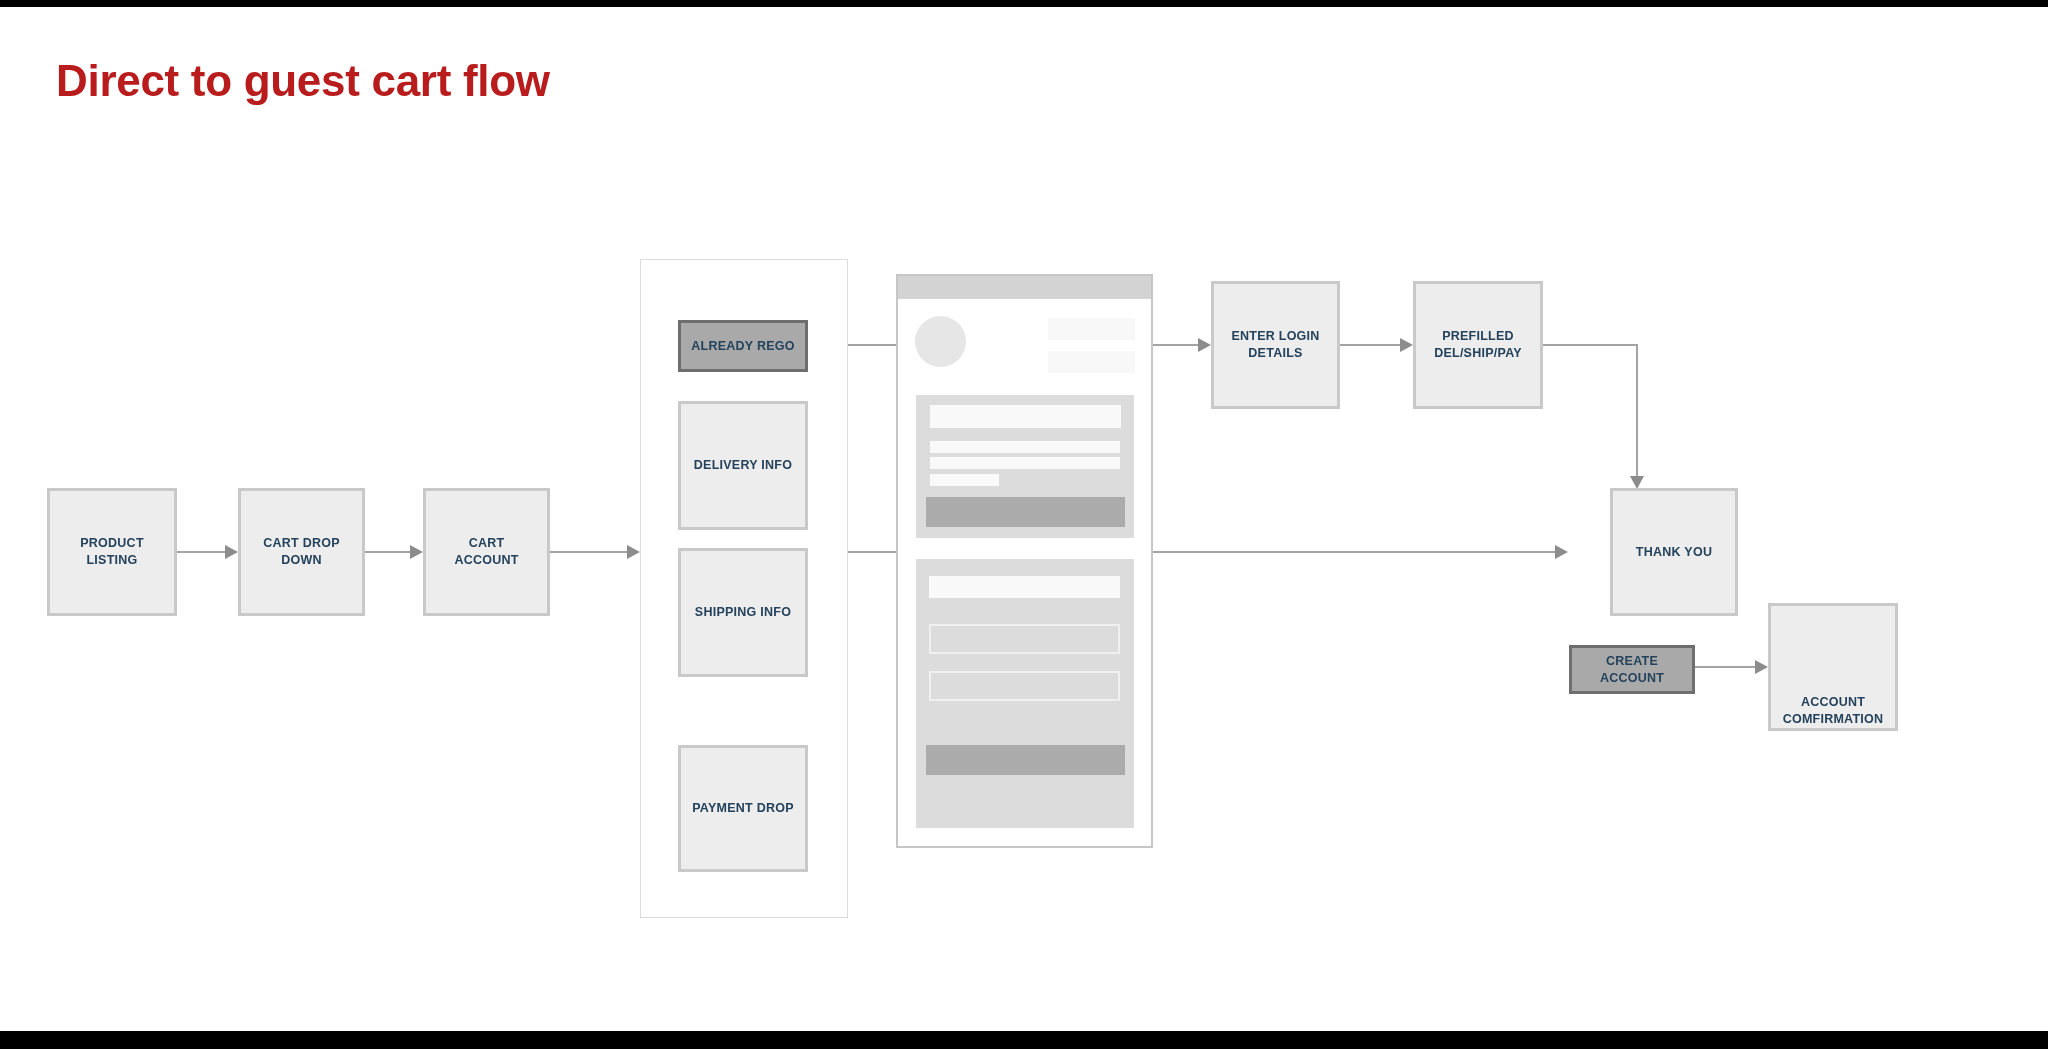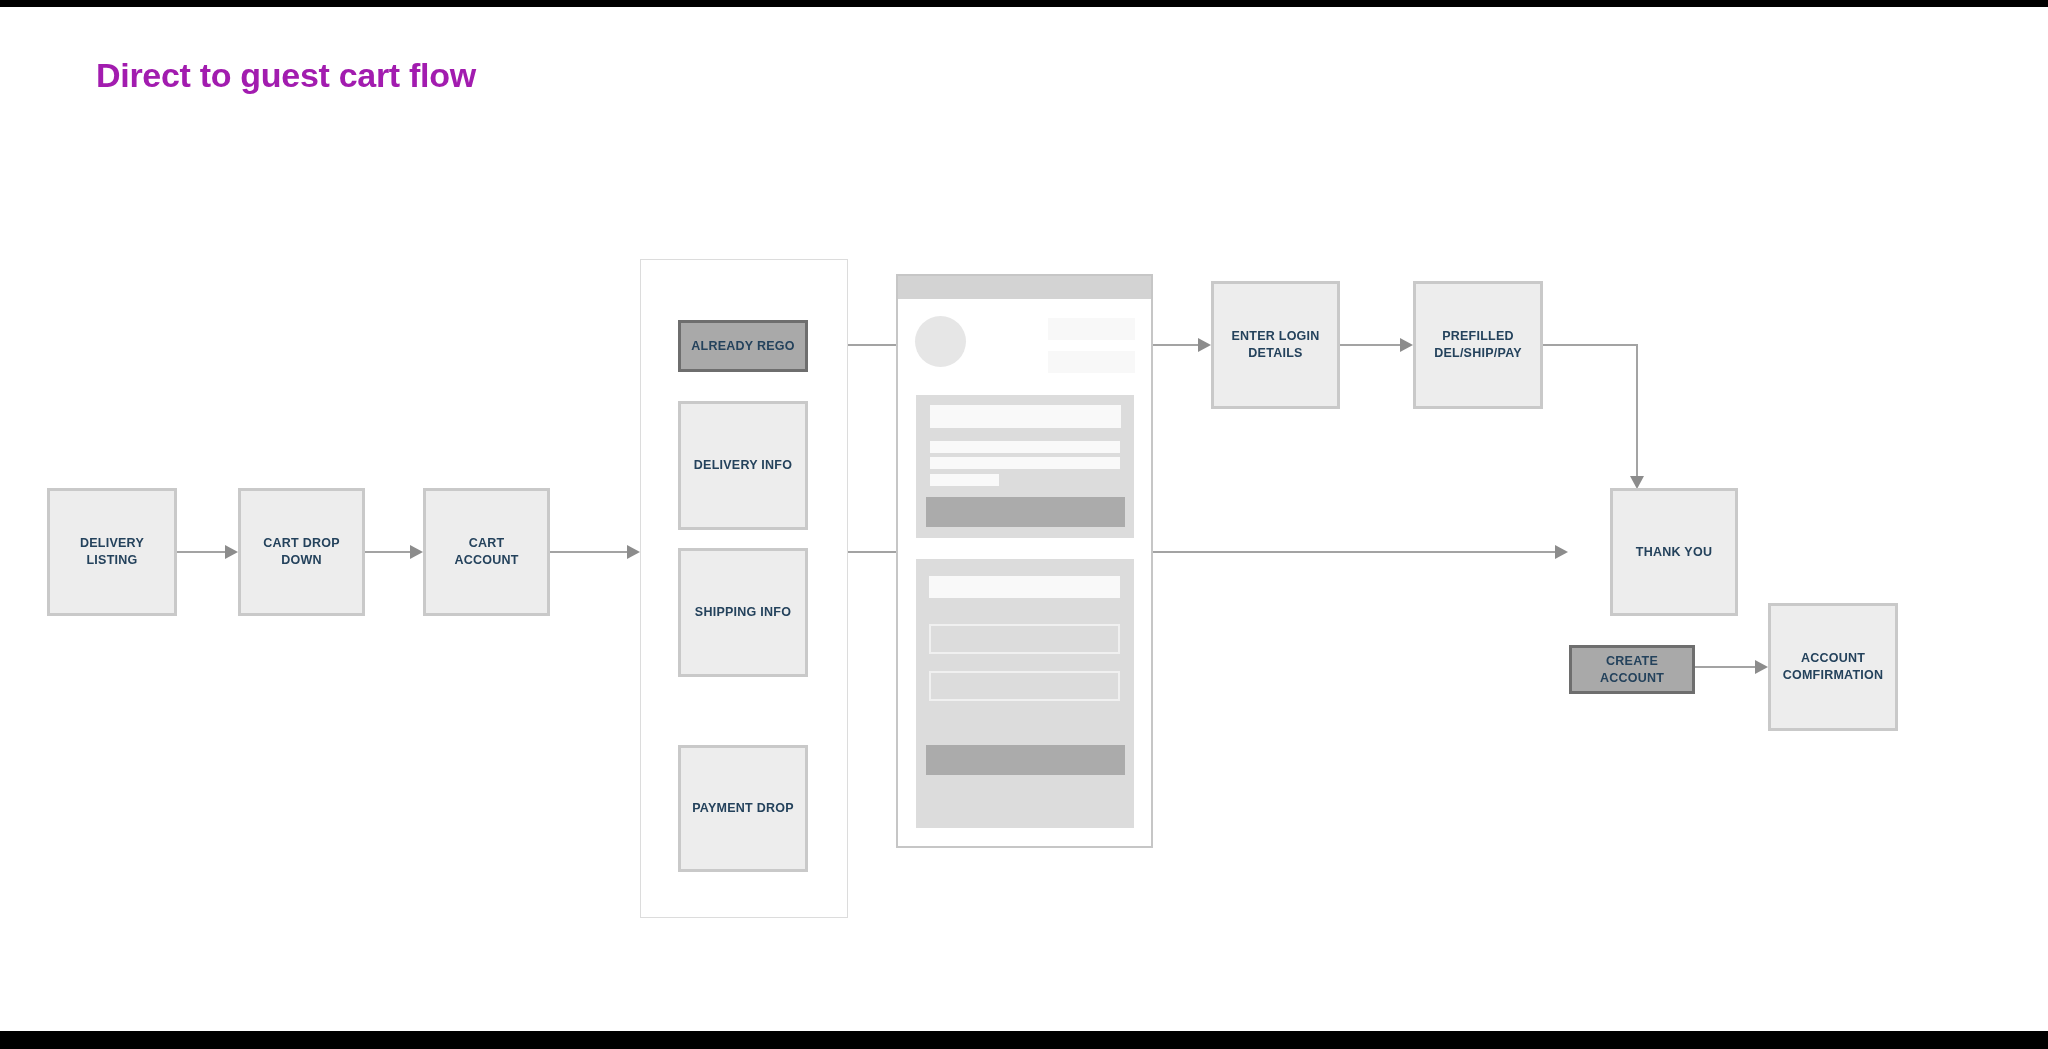--- a/index.html
+++ b/index.html
@@ -4,21 +4,21 @@
 <style>
   html,body{margin:0;padding:0;}
   body{
     width:2048px;height:1049px;position:relative;overflow:hidden;
     background:#ffffff;
     font-family:"Liberation Sans","DejaVu Sans",sans-serif;
   }
   .black-bar{position:absolute;left:0;width:2048px;background:#000;}
   .page-title{
     position:absolute;left:56px;top:56px;
-    font-size:34px;font-weight:700;color:#a21caf;letter-spacing:-0.3px;margin-left:40px;
+    font-size:44px;font-weight:700;color:#b91c1c;letter-spacing:-0.3px;
   }
   
   .node{
     position:absolute;box-sizing:border-box;
     display:flex;align-items:center;justify-content:center;text-align:center;
     background:#ededed;border:3px solid #c9c9c9;
     color:#24425c;font-size:12.5px;font-weight:600;letter-spacing:.02em;line-height:1.35;
     padding:0 10px;
   }
   .node.selected{background:#a9a9a9;border-color:#6e6e6e;}
@@ -76,21 +76,21 @@
 <div class="hline" style="left:1543px;top:344px;width:95px;"></div>
 <div class="vline" style="left:1636px;top:344px;height:132px;"></div>
 <div class="arr-d" style="left:1630px;top:476px;"></div>
 
 <div class="hline" style="left:1695px;top:666px;width:60px;"></div>
 <div class="arr-r" style="left:1755px;top:660px;"></div>
 
 <div class="group-box" style="left:640px;top:259px;width:208px;height:659px;"></div>
 
 <div class="node" style="left:47px;top:488px;width:130px;height:128px;">
-  <span>DELIVERY LISTING</span>
+  <span>PRODUCT LISTING</span>
 </div>
 <div class="node" style="left:238px;top:488px;width:127px;height:128px;">
   <span>CART DROP DOWN</span>
 </div>
 <div class="node" style="left:423px;top:488px;width:127px;height:128px;">
   <span>CART ACCOUNT</span>
 </div>
 
 <div class="node selected" style="left:678px;top:320px;width:130px;height:52px;">
   <span>ALREADY REGO</span>
@@ -132,15 +132,15 @@
 </div>
 <div class="node" style="left:1413px;top:281px;width:130px;height:128px;align-items:center;">
   <span>PREFILLED DEL/SHIP/PAY</span>
 </div>
 <div class="node" style="left:1568px;top:488px;width:128px;height:128px;margin-left:42px;">
   <span>THANK YOU</span>
 </div>
 <div class="node selected" style="left:1569px;top:645px;width:126px;height:49px;">
   <span>CREATE ACCOUNT</span>
 </div>
-<div class="node" style="left:1768px;top:603px;width:130px;height:128px;">
+<div class="node" style="left:1768px;top:603px;width:130px;height:128px;align-items:flex-end;">
   <span>ACCOUNT COMFIRMATION</span>
 </div>
 
 </body></html>

